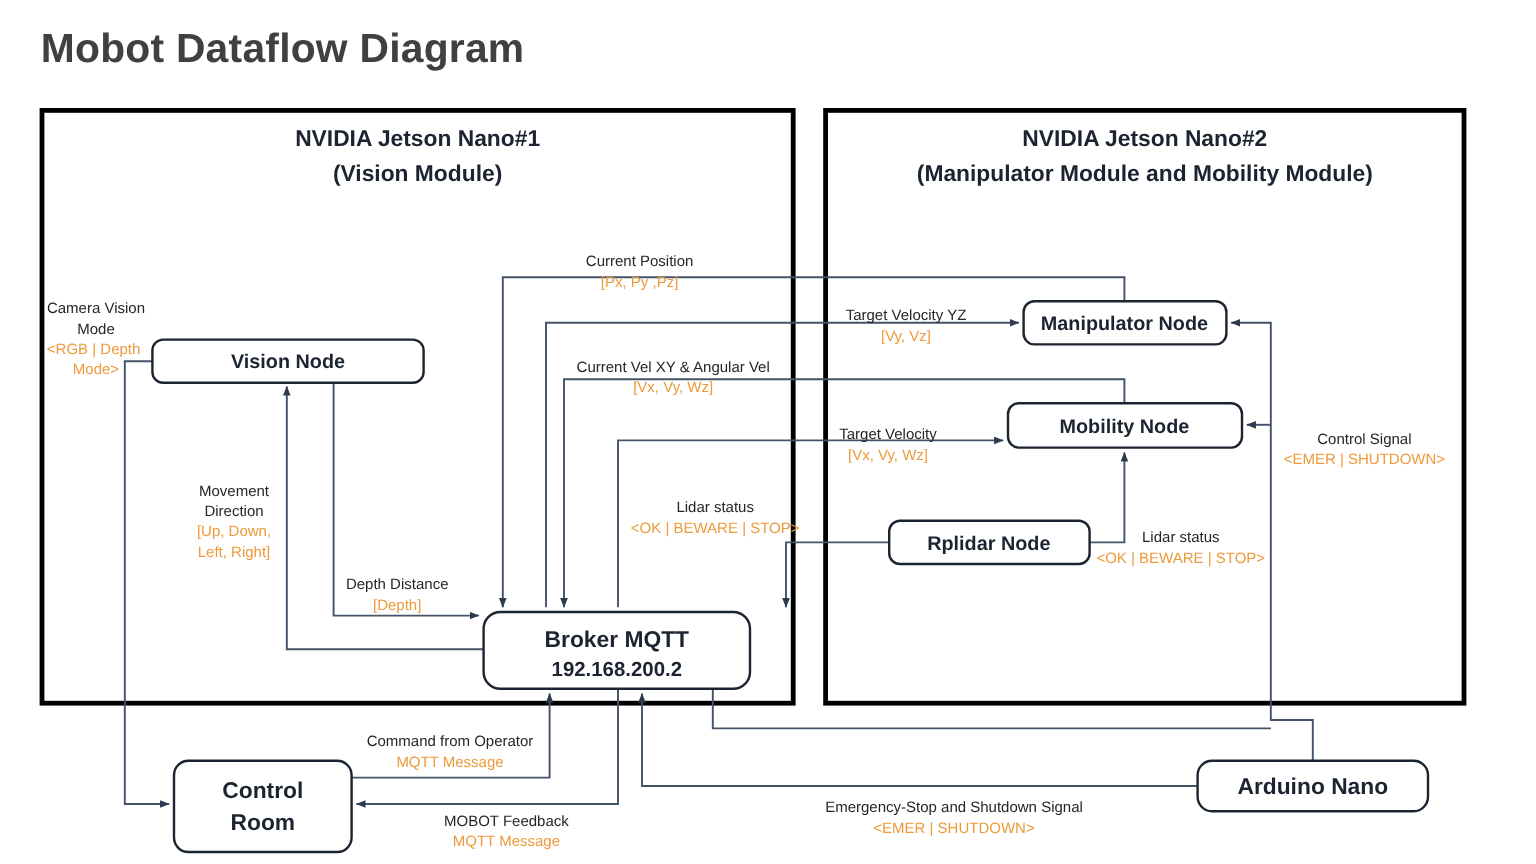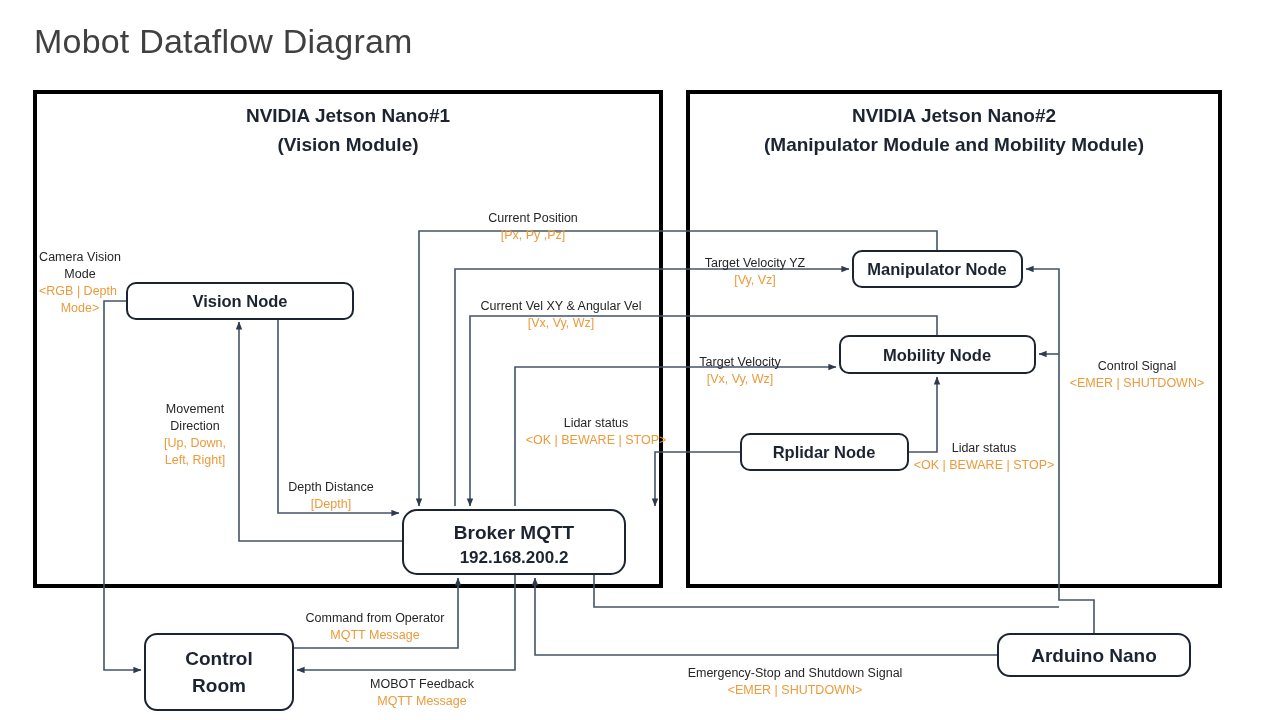--- a/index.html
+++ b/index.html
@@ -1,21 +1,21 @@
 <!DOCTYPE html>
 <html><head>
 <meta charset="utf-8">
 <style>
   html,body{margin:0;padding:0;background:#ffffff;}
   body{width:1280px;height:720px;overflow:hidden;
        font-family:"Liberation Sans","DejaVu Sans",sans-serif;}
   #stage{position:relative;width:1280px;height:720px;background:#fff;}
   #page-title{
     position:absolute;left:34px;top:22px;
-    font-size:34px;font-weight:400;color:#404040;
+    font-size:34px;font-weight:700;color:#404040;
     letter-spacing:.2px;white-space:nowrap;
   }
   svg.canvas{position:absolute;left:0;top:0;width:1280px;height:720px;}
   .grp-rect{fill:none;stroke:#000000;stroke-width:4;}
   .node-rect{fill:#ffffff;stroke:#1b2430;stroke-width:2;}
   .flow{fill:none;stroke:#44546a;stroke-width:1.6;}
   text{font-family:"Liberation Sans","DejaVu Sans",sans-serif;}
   .grp-title{font-size:19px;font-weight:bold;fill:#1b2430;text-anchor:middle;}
   .node-label{font-size:16.5px;font-weight:bold;fill:#1b2430;text-anchor:middle;}
   .flow-label{font-size:12.5px;fill:#262626;text-anchor:middle;}

